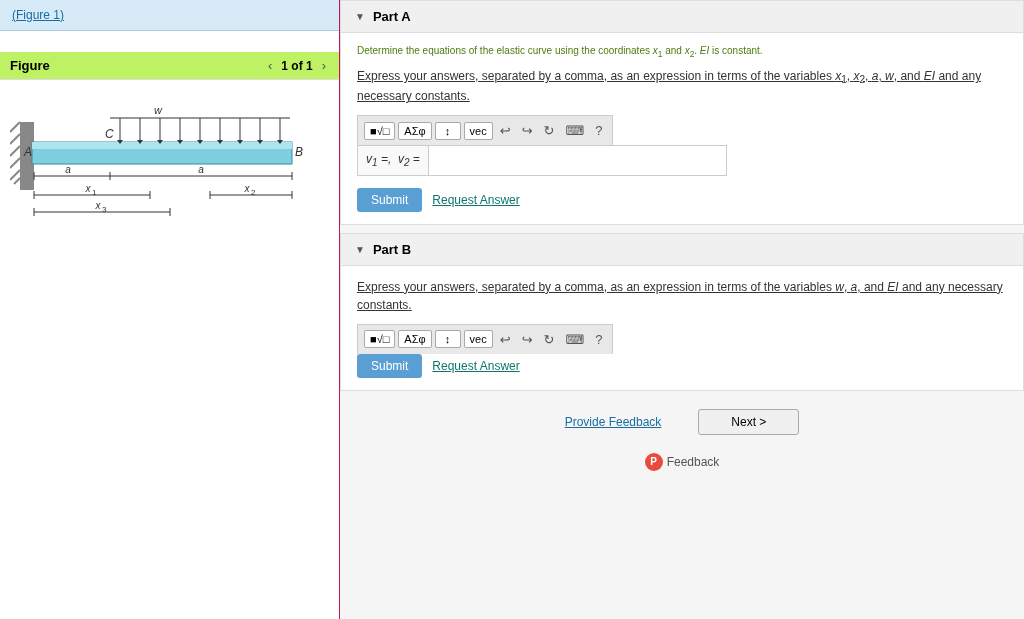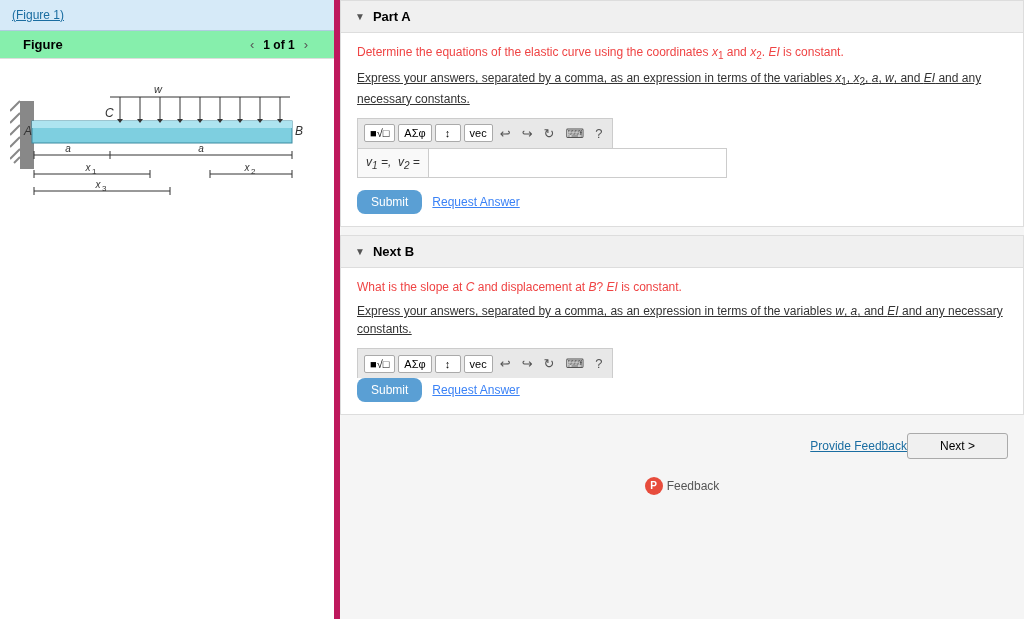--- a/index.html
+++ b/index.html
@@ -2,24 +2,25 @@
 <html><head>
   <meta charset="utf-8">
   <style>
     * { box-sizing: border-box; margin: 0; padding: 0; }
     body { font-family: Arial, sans-serif; font-size: 13px; background: #f0f0f0; display: flex; height: 619px; overflow: hidden; }
 
     
     .left-panel {
       width: 340px;
       background: #fff;
-      border-right: 6px solid #be185d;
+      border-right: 1px solid #be185d;
       display: flex;
       flex-direction: column;
       height: 619px;
+      gap: 21px;
     }
     .figure-link {
       display: block;
       padding: 8px 12px;
       background: #d6eaf8;
       color: #1a6da1;
       font-size: 12px;
       text-decoration: underline;
       cursor: pointer;
       border-bottom: 1px solid #b0cce0;
@@ -27,25 +28,25 @@
     .figure-section {
       flex: 1;
       display: flex;
       flex-direction: column;
       overflow: hidden;
     }
     .figure-header {
       display: flex;
       align-items: center;
       justify-content: space-between;
-      padding: 6px 23px;
+      padding: 6px 10px;
       font-weight: bold;
       font-size: 13px;
       border-bottom: 1px solid #ddd;
-      background: #86efac;
+      background: #bef264;
     }
     .figure-nav {
       display: flex;
       align-items: center;
       gap: 6px;
       font-size: 12px;
     }
     .figure-nav button {
       background: none;
       border: none;
@@ -88,22 +89,22 @@
     }
     .part-header .triangle {
       font-size: 10px;
       color: #555;
       cursor: pointer;
     }
     .part-body {
       padding: 12px 16px;
     }
     .question-text {
-      color: #ef4444;
-      font-size: 12px;
+      color: #4d7c0f;
+      font-size: 10px;
       margin-bottom: 8px;
     }
     .question-text em {
       font-style: italic;
     }
     .instruction-text {
       font-size: 12px;
       color: #333;
       margin-bottom: 10px;
       line-height: 1.5;
@@ -165,38 +166,39 @@
       font-size: 12px;
       background: #fff;
     }
 
     
     .submit-btn {
       background: #5a9fd4;
       color: #fff;
       border: none;
       padding: 5px 14px;
-      border-radius: 8px;
+      border-radius: 3px;
       cursor: pointer;
       font-size: 12px;
       margin-right: 10px;
     }
     .request-link {
-      color: #3b82f6;
+      color: #0f766e;
       text-decoration: underline;
       cursor: pointer;
       font-size: 12px;
     }
 
     
     .bottom-bar {
       padding: 10px 16px;
       display: flex;
       align-items: center;
-      justify-content: flex-end;
+      justify-content: center;
+      gap: 37px;
     }
     .provide-feedback {
       color: #1a6da1;
       text-decoration: underline;
       cursor: pointer;
       font-size: 12px;
     }
     .next-btn {
       background: #f0f0f0;
       border: 1px solid #aaa;
@@ -362,26 +364,23 @@
       <div style="display:flex; align-items:center;">
         <button class="submit-btn">Submit</button>
         <a class="request-link">Request Answer</a>
       </div>
     </div>
   </div>
 
   <div class="part-section">
     <div class="part-header">
       <span class="triangle">▼</span>
-      <span>Next B</span>
+      <span>Part B</span>
     </div>
     <div class="part-body">
-      <div class="question-text">
-        What is the slope at <em>C</em> and displacement at <em>B</em>? <em>EI</em> is constant.
-      </div>
       <div class="instruction-text">
         Express your answers, separated by a comma, as an expression in terms of the variables <em>w</em>, <em>a</em>, and <em>EI</em> and any necessary constants.
       </div>
 
       <div class="math-toolbar">
         <button class="toolbar-btn">■√□</button>
         <button class="toolbar-btn">AΣφ</button>
         <button class="toolbar-btn">↕</button>
         <button class="toolbar-btn">vec</button>
         <button class="toolbar-icon">↩</button>

